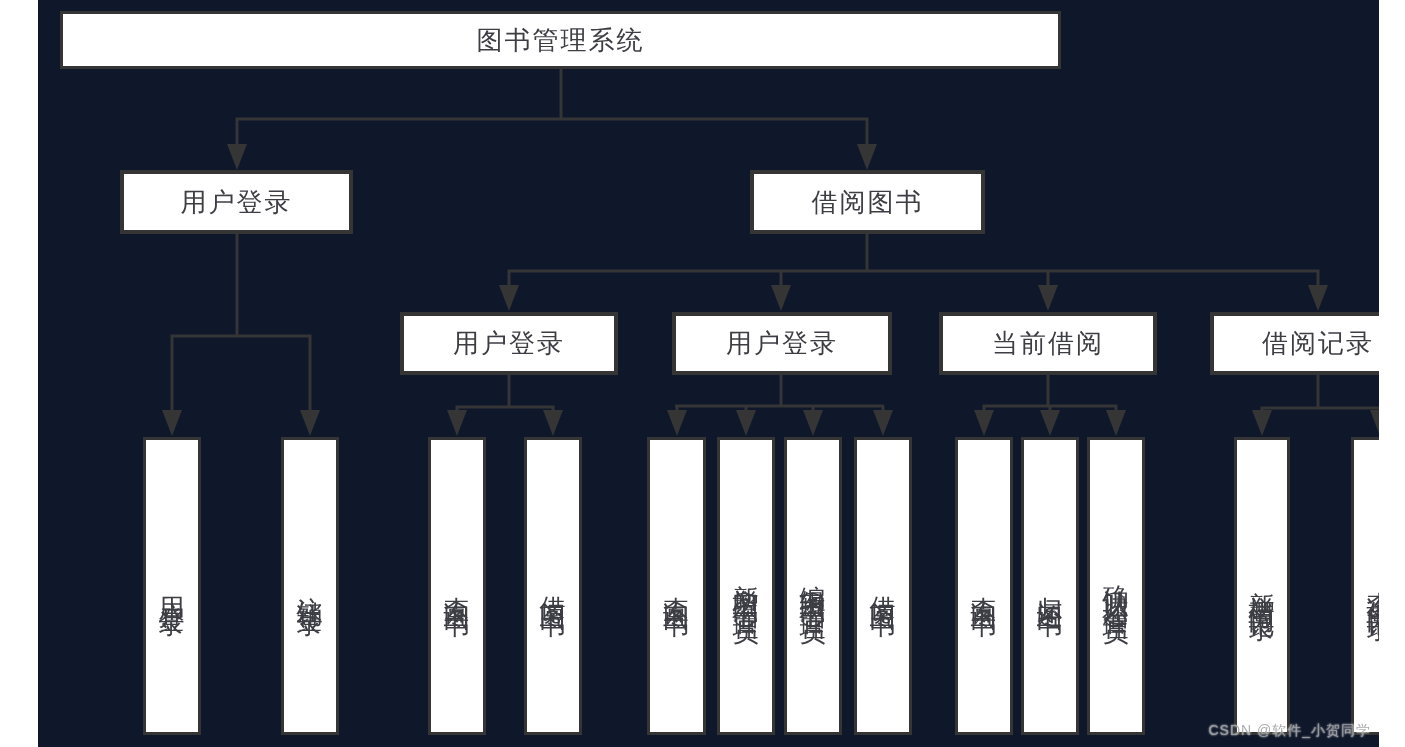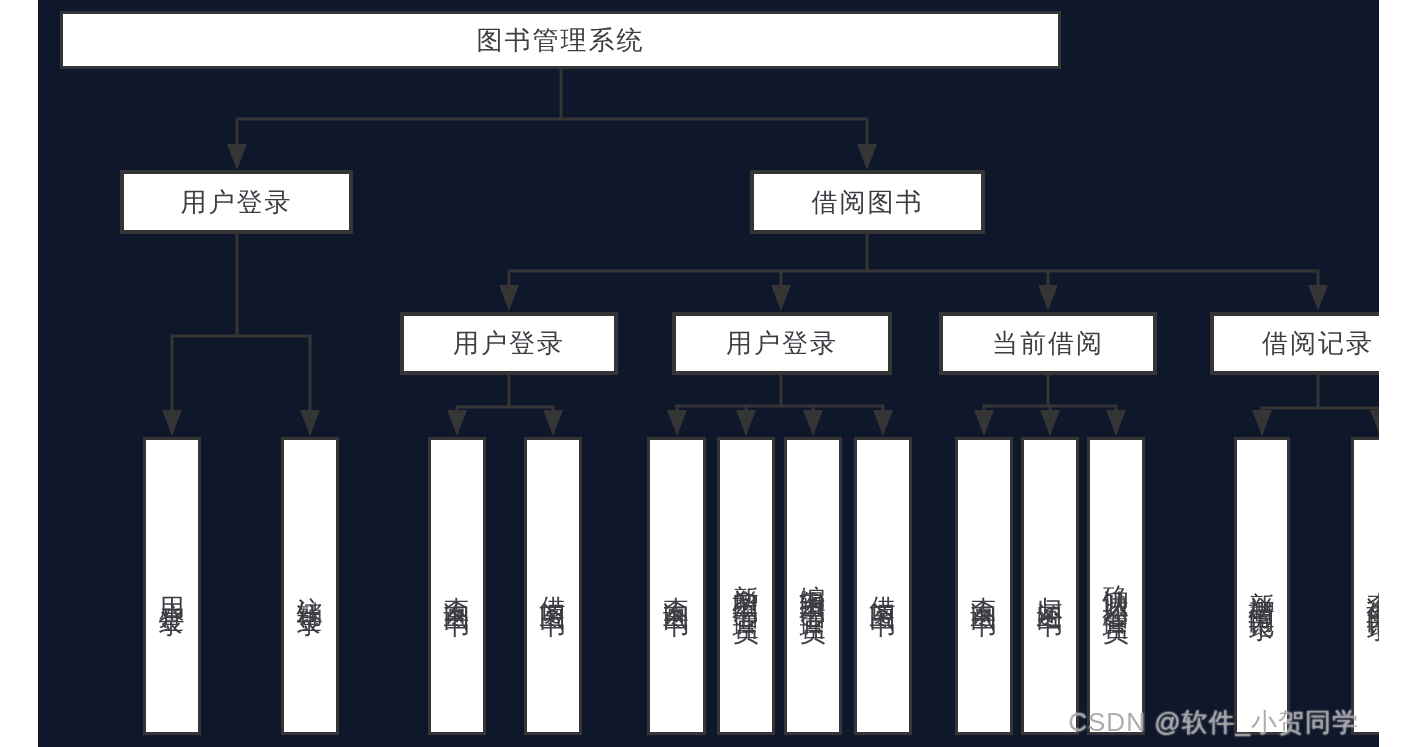--- a/index.html
+++ b/index.html
@@ -27,22 +27,22 @@
   .box.leaf{
     border-width:3px;
     writing-mode:vertical-rl;
     font-size:26px;
     letter-spacing:5px;
     white-space:normal;
     line-height:1;
   }
   #watermark{
     position:absolute;
-    right:20px;bottom:7px;
-    font-size:26px;
+    right:8px;bottom:7px;
+    font-size:14px;
     color:rgba(158,158,160,0.85);
     text-shadow:0 0 2px #ffffff;
     letter-spacing:1px;
     z-index:5;
   }
 </style>
 </head>
 <body>
 
 <div id="canvas">

